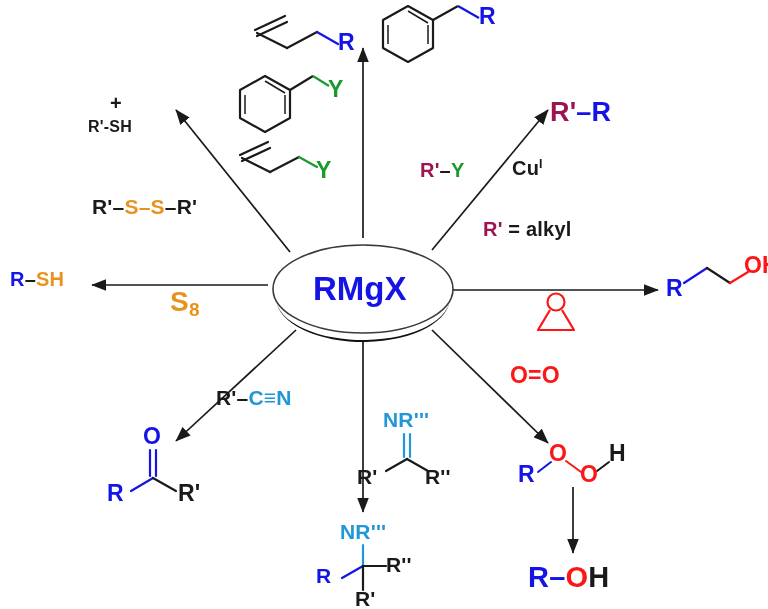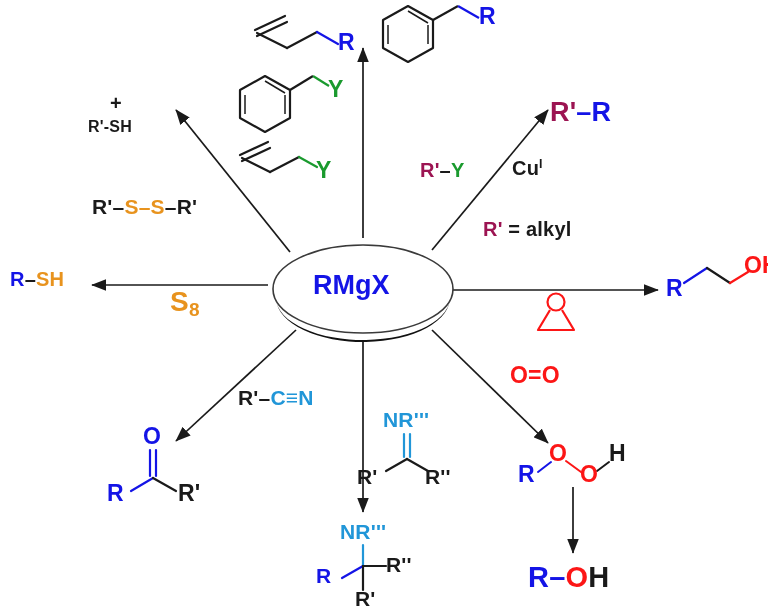--- a/index.html
+++ b/index.html
@@ -114,21 +114,21 @@
     </g>
 
     <g fill="none" stroke-width="2.2" stroke-linecap="round">
       <path d="M 363 545 L 363 566" stroke="#2196d8"></path>
       <path d="M 363 566 L 342 578" stroke="#1414e6"></path>
       <path d="M 363 566 L 386 566" stroke="#1a1a1a"></path>
       <path d="M 363 566 L 363 590" stroke="#1a1a1a"></path>
     </g>
   </svg>
 
-  <div class="core-text" style="left:313px;top:270px;font-size:27px;">RMgX</div>
+  <div class="core-text" style="left:313px;top:270px;font-size:33px;">RMgX</div>
 
   <div class="lbl" style="left:10px;top:268px;font-size:20px;">
     <span class="blue">R</span><span class="black">–</span><span class="orange">SH</span>
   </div>
   <div class="lbl" style="left:170px;top:286px;font-size:28px;">
     <span class="orange">S</span><span class="orange sub">8</span>
   </div>
 
   <div class="lbl black" style="left:110px;top:92px;font-size:20px;">+</div>
   <div class="lbl black" style="left:88px;top:118px;font-size:16px;">R'-SH</div>
@@ -165,21 +165,21 @@
 
   <div class="lbl blue" style="left:518px;top:461px;font-size:23px;">R</div>
   <div class="lbl red" style="left:549px;top:440px;font-size:23px;">O</div>
   <div class="lbl red" style="left:580px;top:461px;font-size:23px;">O</div>
   <div class="lbl black" style="left:609px;top:440px;font-size:23px;">H</div>
 
   <div class="lbl" style="left:528px;top:561px;font-size:29px;">
     <span class="blue">R</span><span class="blue">–</span><span class="red">O</span><span class="black">H</span>
   </div>
 
-  <div class="lbl" style="left:238px;top:386px;font-size:21px;">
+  <div class="lbl" style="left:216px;top:386px;font-size:21px;">
     <span class="black">R'</span><span class="black">–</span><span class="cyan">C≡N</span>
   </div>
   <div class="lbl blue" style="left:143px;top:423px;font-size:23px;">O</div>
   <div class="lbl blue" style="left:107px;top:480px;font-size:23px;">R</div>
   <div class="lbl black" style="left:178px;top:480px;font-size:23px;">R'</div>
 
   <div class="lbl cyan" style="left:383px;top:408px;font-size:21px;">NR'''</div>
   <div class="lbl black" style="left:357px;top:465px;font-size:21px;">R'</div>
   <div class="lbl black" style="left:425px;top:465px;font-size:21px;">R''</div>
 

